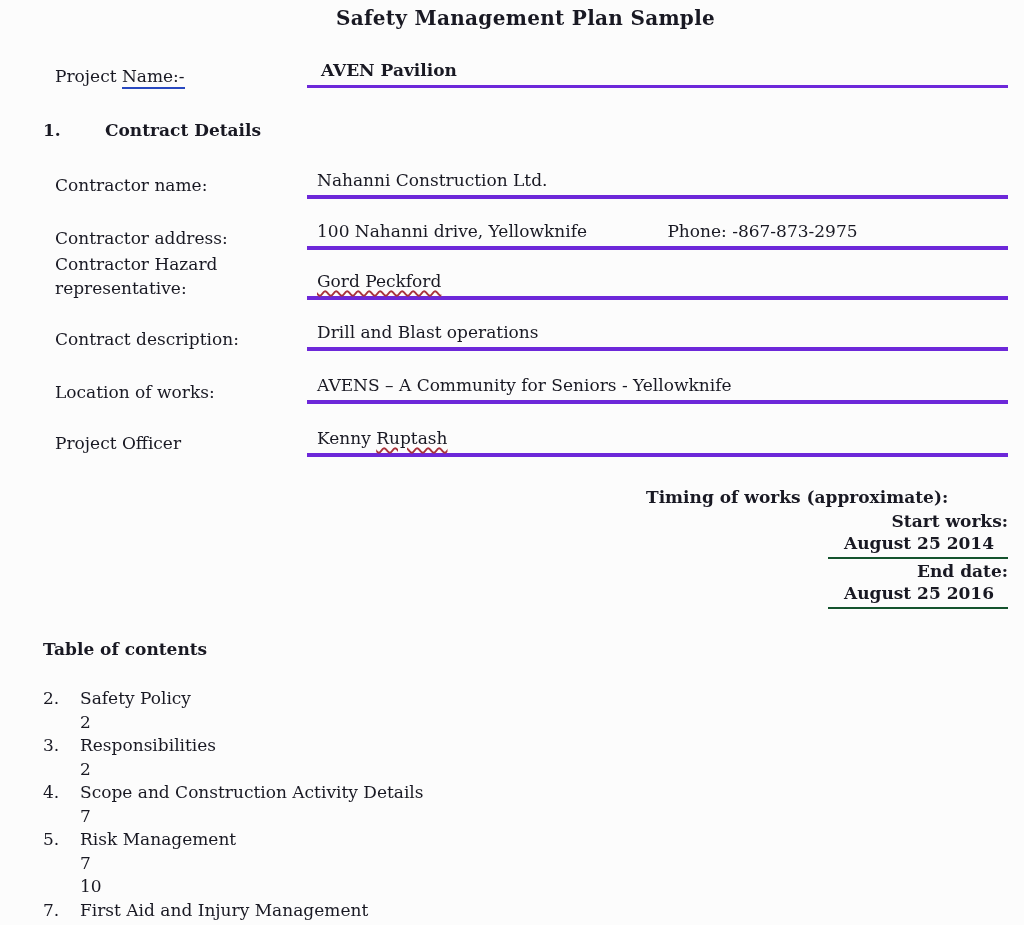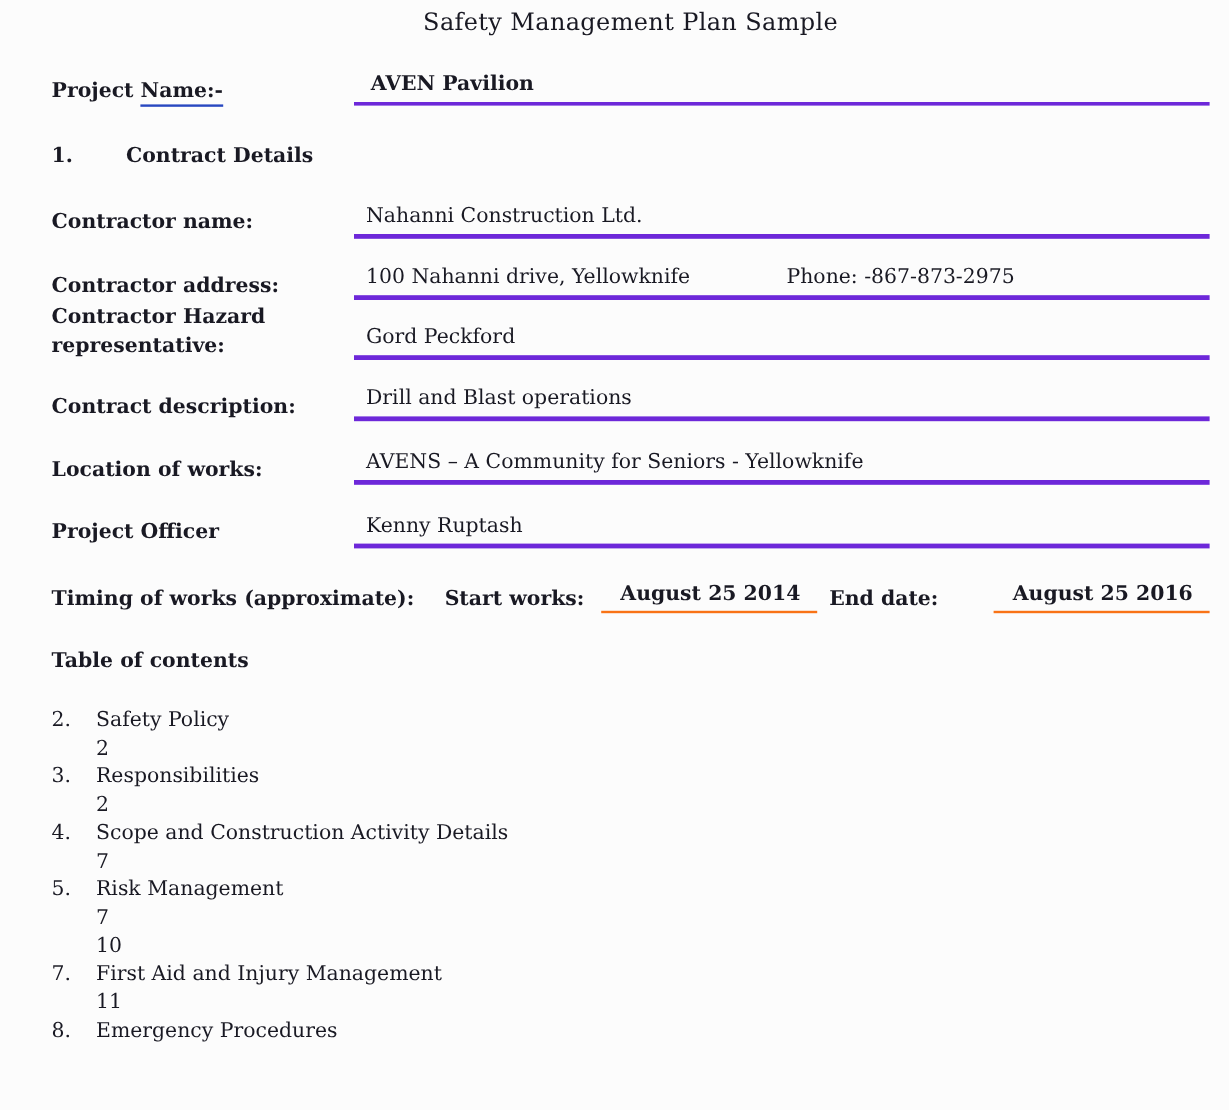--- a/index.html
+++ b/index.html
@@ -7,29 +7,29 @@
   body {
     background:#fcfcfc;
     color:#191923;
     font-family:"DejaVu Serif","Liberation Serif",serif;
     font-size:17px;
   }
   .page { width:1024px; height:925px; padding:4px 16px 8px 43px; }
 
   .doc-title {
     text-align:center;
-    font-weight:normal;
+    font-weight:bold;
     font-size:20px;
     letter-spacing:.3px;
     margin-top:2px;
   }
 
   
   .row { display:flex; align-items:flex-end; }
-  .lbl { font-weight:bold; line-height:24px; flex-shrink:0; }
+  .lbl { font-weight:normal; line-height:24px; flex-shrink:0;margin-left:12px; }
   .val {
     flex:1;
     border-bottom:4px solid #6d28d9;
     padding:0 0 4px 10px;
     line-height:21px;
     white-space:nowrap;
   }
 
   
   .project-row { margin-top:30px; }
@@ -48,32 +48,33 @@
   .f-rep   { margin-top:2px; }
   .f-desc  { margin-top:22px; }
   .f-loc   { margin-top:24px; }
   .f-off   { margin-top:24px;align-items:center; }
   .row .lbl { width:252px; }
   .two-line { line-height:24px; }
 
   .addr-text { display:inline-block; width:345px; }
 
   .squiggle {
+    text-decoration:underline;
     text-decoration-style:wavy;
     text-decoration-color:#a8323c;
     text-decoration-thickness:1.5px;
     text-underline-offset:3px;
   }
 
   
-  .timing-row { display:flex; align-items:flex-end; margin-top:28px; white-space:nowrap; }
+  .timing-row { display:flex; align-items:flex-end; margin-top:28px; white-space:nowrap;flex-direction:column; }
   .timing-row .tlabel { font-weight:bold; width:362px; line-height:24px; }
   .timing-row .dlabel { font-weight:bold; line-height:24px; }
   .date-box {
-    border-bottom:2px solid #f97316;
+    border-bottom:2px solid #14532d;
     font-weight:bold;
     padding:0 14px 3px 16px;
     line-height:21px;
   }
   .start-box { margin-left:14px; }
   .end-lbl { margin-left:10px; }
   .end-box { margin-left:46px; }
 
   .toc-heading { font-weight:bold; margin-top:30px; }
   .toc { margin-top:28px; }

